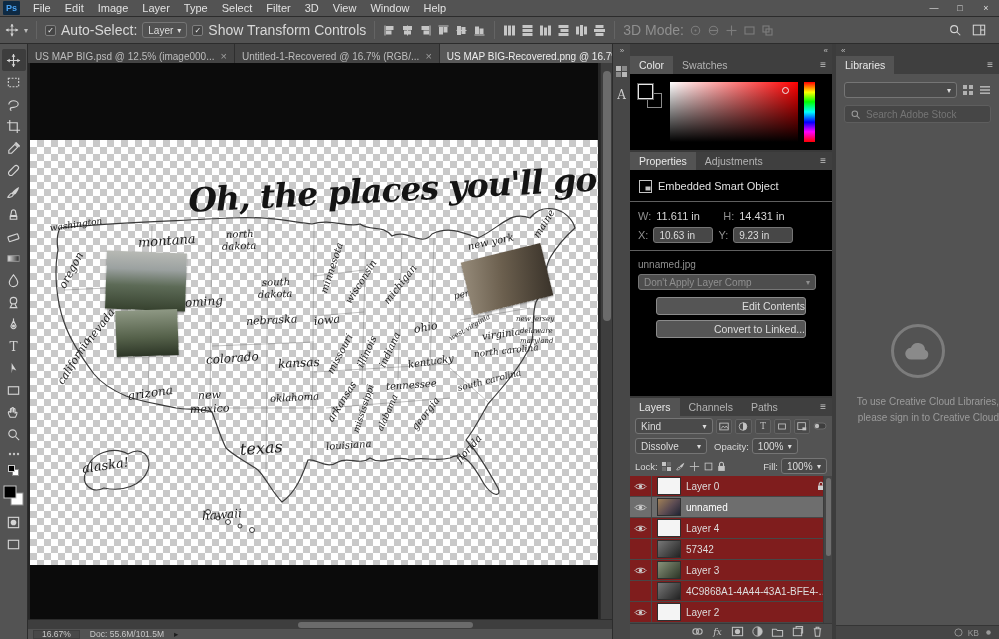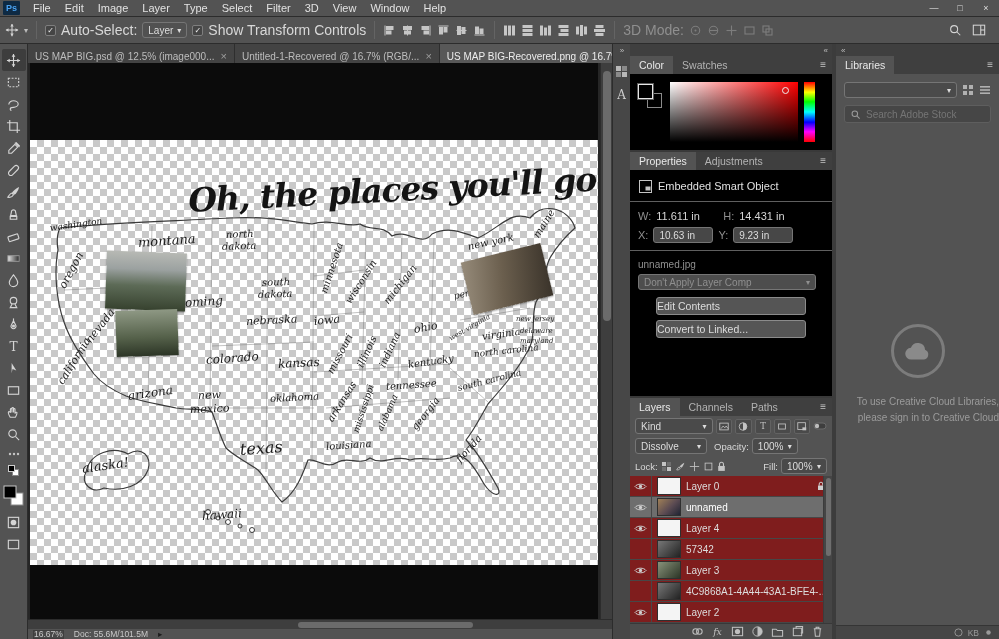--- a/index.html
+++ b/index.html
@@ -42,21 +42,21 @@
 .state{position:absolute;font-family:"DejaVu Serif",serif;font-style:italic;color:#1b1b1b;white-space:nowrap;transform-origin:left center;line-height:1}
 .photo{position:absolute;box-shadow:0 1px 2px rgba(0,0,0,.35)}
 .photo-a{background:linear-gradient(180deg,#b7b9b4 0%,#9ba1a0 30%,#5d6b57 58%,#37422f 100%)}
 .photo-b{background:linear-gradient(180deg,#8e9884 0%,#55614a 60%,#2c3526 100%)}
 .photo-c{background:linear-gradient(100deg,#968b7a 0%,#6b5f4e 45%,#3a332a 100%)}
 #vscroll{position:absolute;left:600px;top:63px;width:12px;height:556px;background:#3e3e3e;border-left:1px solid #2c2c2c}
 .vthumb{position:absolute;left:2px;top:8px;width:8px;height:250px;background:#6b6b6b;border-radius:4px}
 #hscroll{position:absolute;left:28px;top:619px;width:584px;height:10px;background:#3e3e3e;border-top:1px solid #2c2c2c}
 .hthumb{position:absolute;left:270px;top:2px;width:175px;height:6px;background:#6b6b6b;border-radius:3px}
 #statusbar{position:absolute;left:28px;top:629px;width:584px;height:10px;background:#535353;display:flex;align-items:center;gap:10px;padding:0 5px;font-size:8.5px;color:#c9c9c9}
-.inset{background:#484848;border:1px solid #3e3e3e;padding:0 0;height:9px;line-height:8px;display:inline-flex;align-items:center}
+.inset{background:#484848;border:1px solid #3e3e3e;padding:0 8px;height:9px;line-height:8px;display:inline-flex;align-items:center}
 
 #iconstrip{position:absolute;left:612px;top:44px;width:18px;height:595px;background:#474747;border-left:1px solid #2c2c2c;display:flex;flex-direction:column;align-items:center;padding-top:2px;gap:10px}
 .chev{font-size:8px;color:#bdbdbd;letter-spacing:-1px}
 
 #panelcol{position:absolute;left:630px;top:44px;width:202px;height:595px;background:#3f3f3f}
 .chevrow{height:12px;display:flex;justify-content:flex-end;align-items:center;padding:0 5px}
 .ptabrow{height:18px;background:#3f3f3f;display:flex;align-items:stretch}
 .ptab{padding:0 9px;line-height:18px;font-size:10.5px;color:#b3b3b3}
 .ptab.active{background:#535353;color:#e8e8e8}
 .pmenu{margin-left:auto;padding:0 6px;color:#c3c3c3;font-size:10px;line-height:18px}
@@ -65,21 +65,21 @@
 
 .fgbg{position:absolute;left:8px;top:10px;width:26px;height:26px}
 .fgbg .bgc{position:absolute;left:9px;top:9px;width:15px;height:15px;background:#000;border:1px solid #8a8a8a}
 .fgbg .fgc{position:absolute;left:0;top:0;width:15px;height:15px;background:#000;border:1px solid #e6e6e6;outline:1px solid #5a5a5a}
 .gradsq{position:absolute;left:40px;top:8px;width:128px;height:60px;background-image:linear-gradient(to top,#000,rgba(0,0,0,0)),linear-gradient(to right,#fff,#f00)}
 .gradmark{position:absolute;right:9px;top:5px;width:7px;height:7px;border:1px solid #eee;border-radius:50%}
 .huebar{position:absolute;left:174px;top:8px;width:11px;height:60px;background:linear-gradient(to bottom,#f00,#ff0 17%,#0f0 33%,#0ff 50%,#00f 67%,#f0f 83%,#f00)}
 
 .prow{display:flex;align-items:center;gap:5px;padding:0 8px}
 .pdiv{height:1px;background:#464646;border-bottom:1px solid #5f5f5f;margin:5px 0}
-.psbtn{display:block;margin:5px auto 1px;width:150px;text-align:left;border:1px solid #8b8b8b;border-radius:3px;padding:2px 0;font-size:10.5px;color:#ddd;background:#555}
+.psbtn{display:block;margin:5px auto 1px;width:150px;text-align:right;border:1px solid #8b8b8b;border-radius:3px;padding:2px 0;font-size:10.5px;color:#ddd;background:#555}
 
 .lfilter,.lblend,.llock{height:20px;display:flex;align-items:center;gap:3px;padding:0 5px;background:#535353}
 .mbtn{width:17px;height:15px;background:#4a4a4a;border:1px solid #626262;display:flex;align-items:center;justify-content:center;border-radius:2px}
 .micon{stroke:#c4c4c4;fill:none;stroke-width:1}
 .llist{position:relative;height:147px;background:#4b4b4b;overflow:hidden}
 .lrow{height:21px;display:flex;align-items:center;border-bottom:1px solid #474747;background:#7f1d1d;font-size:10px;color:#ddd}
 .lrow.sel{background:#6e6e6e;color:#fff}
 .eyebox{width:22px;height:100%;display:flex;align-items:center;justify-content:center;border-right:1px solid #474747;flex:0 0 auto}
 .lthumb{width:22px;height:16px;margin:0 6px;outline:1px solid #2f2f2f;flex:0 0 auto;background-color:#fff;background-image:linear-gradient(45deg,#ccc 25%,transparent 25%,transparent 75%,#ccc 75%),linear-gradient(45deg,#ccc 25%,transparent 25%,transparent 75%,#ccc 75%);background-size:6px 6px;background-position:0 0,3px 3px}
 .t-map{background:#f4f4f4}

